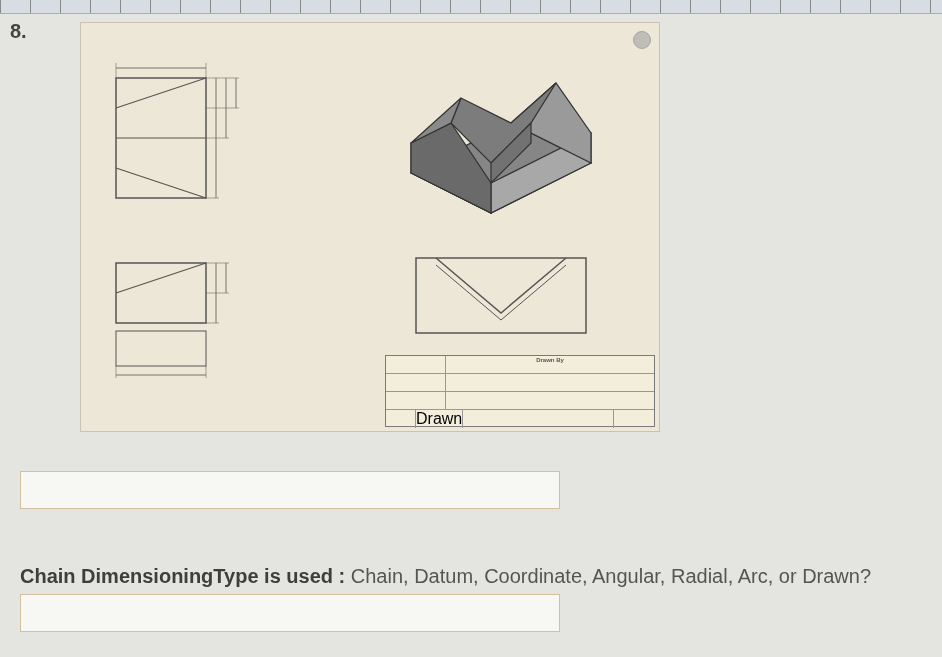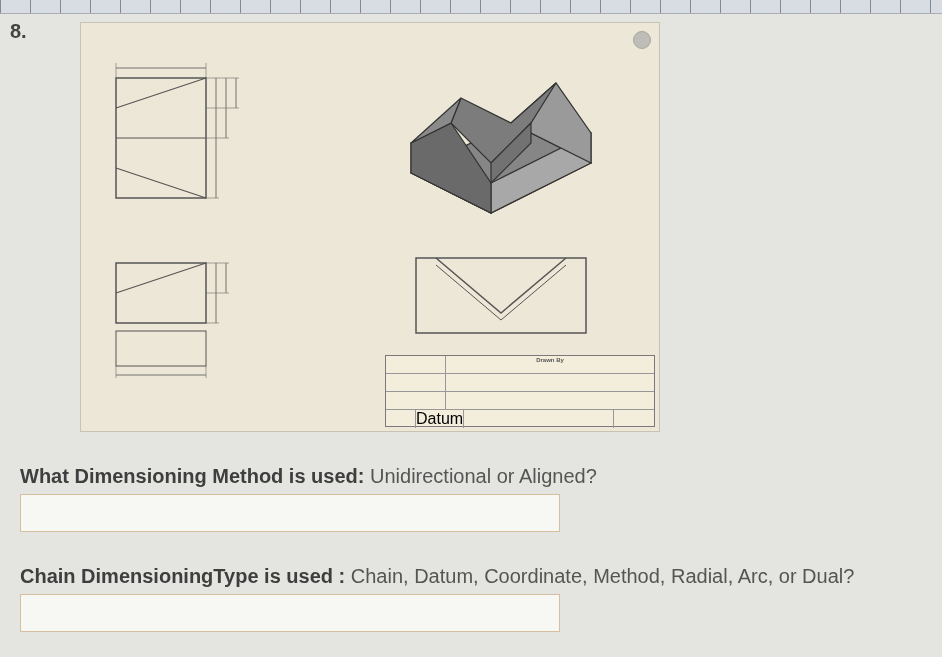--- a/index.html
+++ b/index.html
@@ -162,32 +162,29 @@
     <div class="tb-row">
         <div class="tb-cell" style="flex:0 0 60px"></div>
         <div class="tb-cell"></div>
       </div>
     <div class="tb-row">
         <div class="tb-cell" style="flex:0 0 60px"></div>
         <div class="tb-cell"></div>
       </div>
     <div class="tb-row" style="border-bottom:none">
         <div class="tb-cell" style="flex:0 0 30px"></div>
-        <div class="tb-cell" style="flex:0 0 30px">Datum</div>
+        <div class="tb-cell" style="flex:0 0 30px">Drawn</div>
         <div class="tb-cell"></div>
         <div class="tb-cell" style="flex:0 0 40px"></div>
       </div>
   </div>
 </div>
 
 <div class="question-block q1">
-  <div class="q-label">
-    <span class="bold">What Dimensioning Method is used:</span><span> Unidirectional or Aligned?</span>
-  </div>
   <input class="answer-box" type="text" value="" style="">
 </div>
 
 <div class="question-block q2">
   <div class="q-label">
-    <span class="bold">Chain DimensioningType is used :</span><span> Chain, Datum, Coordinate, Method, Radial, Arc, or Dual?</span>
+    <span class="bold">Chain DimensioningType is used :</span><span> Chain, Datum, Coordinate, Angular, Radial, Arc, or Drawn?</span>
   </div>
   <input class="answer-box" type="text" value="" style="">
 </div>
 
 </body></html>

